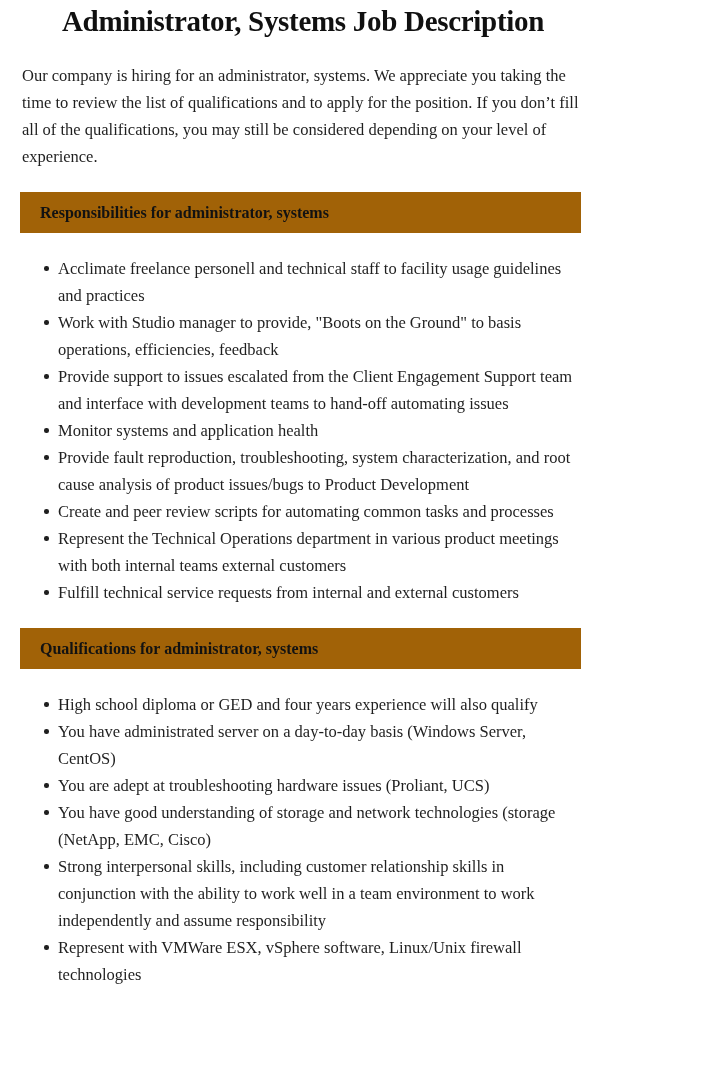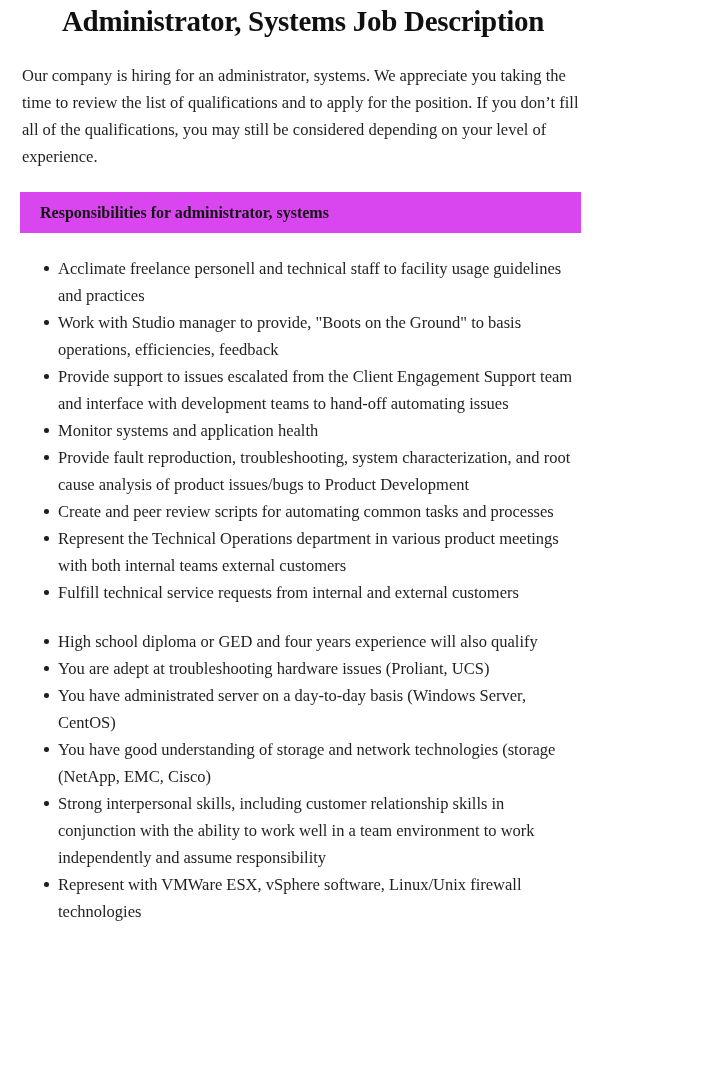--- a/index.html
+++ b/index.html
@@ -40,21 +40,21 @@
     color: #1f1f1f;
     max-width: 700px;
     box-sizing: border-box;
   }
   .section {
     margin: 0;
     padding: 0;
   }
   .section-header {
     margin: 22px 25px 0 20px;
-    background: #d946ef;
+    background: #a16207;
     padding: 11px 0 11px 20px;
     font-size: 16px;
     line-height: 19px;
     font-weight: bold;
     color: #121212;
     box-sizing: border-box;
   }
   .section-list {
     margin: 0;
     padding: 22px 20px 0 58px;
@@ -104,23 +104,24 @@
       <li>Provide support to issues escalated from the Client Engagement Support team and interface with development teams to hand-off automating issues</li>
       <li>Monitor systems and application health</li>
       <li>Provide fault reproduction, troubleshooting, system characterization, and root cause analysis of product issues/bugs to Product Development</li>
       <li>Create and peer review scripts for automating common tasks and processes</li>
       <li>Represent the Technical Operations department in various product meetings with both internal teams external customers</li>
       <li>Fulfill technical service requests from internal and external customers</li>
     </ul>
   </section>
 
   <section class="section">
+    <div class="section-header">Qualifications for administrator, systems</div>
     <ul class="section-list qualifications-list">
       <li>High school diploma or GED and four years experience will also qualify</li>
+      <li>You have administrated server on a day-to-day basis (Windows Server, CentOS)</li>
       <li>You are adept at troubleshooting hardware issues (Proliant, UCS)</li>
-      <li>You have administrated server on a day-to-day basis (Windows Server, CentOS)</li>
       <li>You have good understanding of storage and network technologies (storage (NetApp, EMC, Cisco)</li>
       <li>Strong interpersonal skills, including customer relationship skills in conjunction with the ability to work well in a team environment to work independently and assume responsibility</li>
       <li>Represent with VMWare ESX, vSphere software, Linux/Unix firewall technologies</li>
     </ul>
   </section>
 
 </div>
 
 </body></html>

